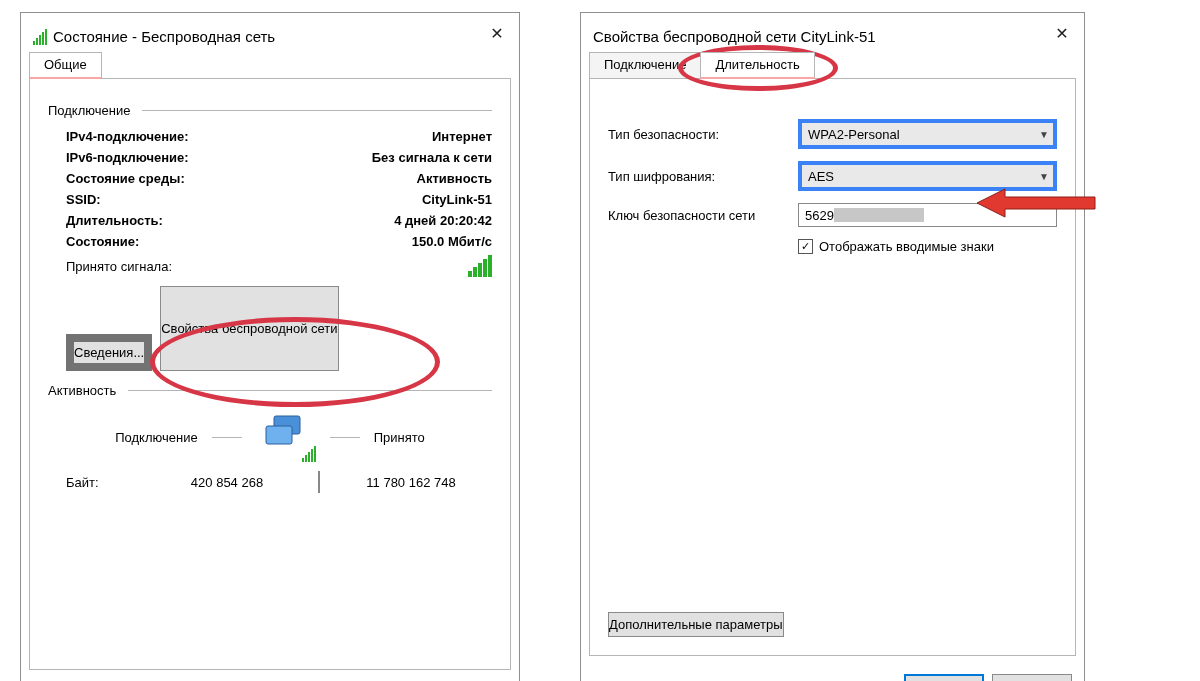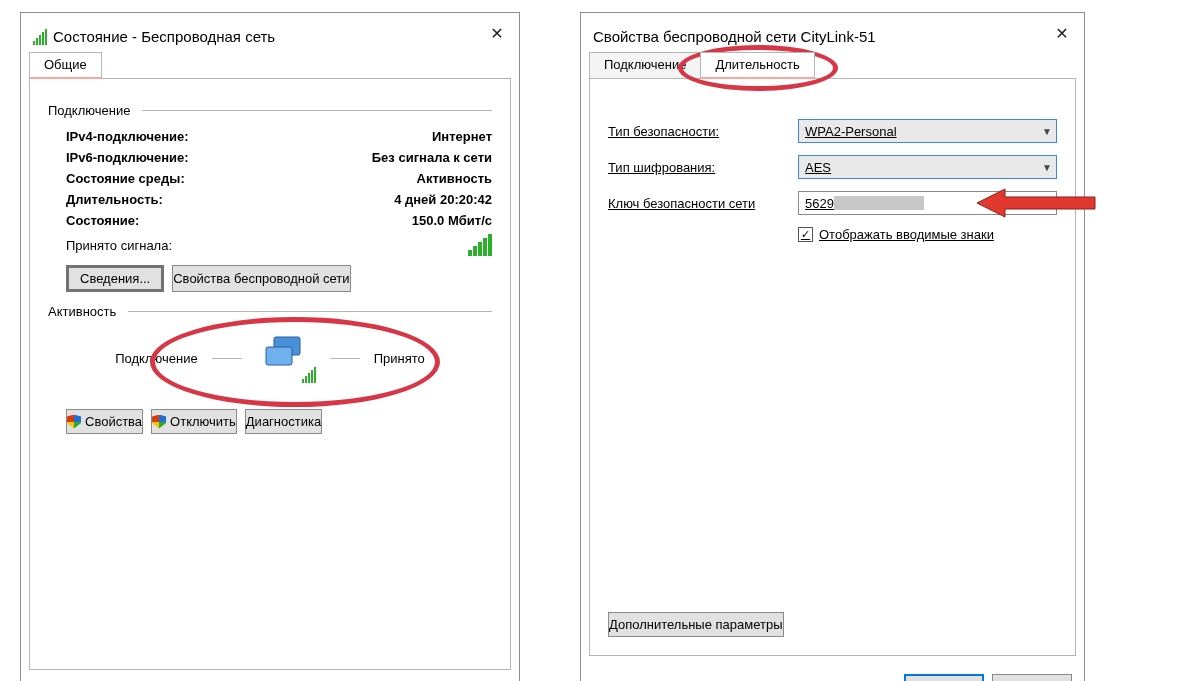--- a/index.html
+++ b/index.html
@@ -99,22 +99,23 @@
     cursor: pointer;
     display: inline-flex;
     align-items: center;
     gap: 4px;
   }
   .btn.primary {
     border: 2px solid #0078d7;
     background: #e1e1e1;
   }
   .btn.selected {
-    border: 3px solid #737373;
-    padding: 3px 11px;
+    border: 8px solid #737373;
+    padding: 3px 0;
+    margin-top: 48px;
   }
   .btn-row {
     display: flex; gap: 8px; padding: 6px 0 6px 18px;
   }
   .footer {
     display: flex; justify-content: flex-end; gap: 8px;
     padding: 10px 12px 12px;
   }
   
   .activity {
@@ -128,21 +129,21 @@
     display: flex; align-items: center; padding: 3px 0 6px 18px;
   }
   .bytes .k { width: 80px; }
   .bytes .sent { flex:1; text-align:center; }
   .bytes .sep { width: 2px; background: #888; height: 22px; margin: 0 10px; }
   .bytes .recv { flex:1; text-align:center; }
   
   .prow { display:flex; align-items:center; padding: 6px 0; }
   .prow .pl { width: 190px; }
   .select {
-    flex:1; border:1px solid #3b82f6; background:#e9e9e9;
+    flex:1; border:4px solid #3b82f6; background:#e9e9e9;
     padding: 2px 20px 2px 6px; position:relative;
     display:flex; align-items:center; height:18px;
   }
   .select .caret {
     position:absolute; right:4px; top:50%; transform:translateY(-50%);
     font-size:10px; color:#444;
   }
   .textinput {
     flex:1; border:1px solid #888; background:#fff;
     padding: 2px 6px; height:18px;
@@ -231,20 +232,24 @@
           <span class="k">IPv4-подключение:</span>
           <span class="v">Интернет</span>
         </div>
       <div class="kv">
           <span class="k">IPv6-подключение:</span>
           <span class="v">Без сигнала к сети</span>
         </div>
       <div class="kv">
           <span class="k">Состояние среды:</span>
           <span class="v">Активность</span>
+        </div>
+      <div class="kv">
+          <span class="k">SSID:</span>
+          <span class="v">CityLink-51</span>
         </div>
       <div class="kv">
           <span class="k">Длительность:</span>
           <span class="v">4 дней 20:20:42</span>
         </div>
       <div class="kv">
           <span class="k">Состояние:</span>
           <span class="v">150.0 Мбит/с</span>
         </div>
 
@@ -283,53 +288,48 @@
               <span class="b2"></span>
               <span class="b3"></span>
               <span class="b4"></span>
               <span class="b5"></span>
             </span>
         </span>
         <span style="flex:0 0 30px;height:1px;background:#b5b5b5"></span>
         <span>Принято</span>
       </div>
 
-
-      <div class="btn-row" style="padding-top:20px;">
-        <button class="btn">
-            <span class="shield"></span>
-            <span>Свойства</span>
-          </button>
-        <button class="btn">
-            <span class="shield"></span>
-            <span>Отключить</span>
-          </button>
-        <button class="btn">Диагностика</button>
-      </div>
+      <div class="bytes">
+        <span class="k">Байт:</span>
+        <span class="sent">420 854 268</span>
+        <span class="sep"></span>
+        <span class="recv">11 780 162 748</span>
+      </div>
+
 
       <div class="ellipse" style="left:120px; top:238px; width:290px; height:90px;"></div>
     </div>
 
     <div class="footer">
       
     </div>
   </div>
 
   <div class="dialog props">
     <div class="titlebar">
       <span class="title">Свойства беспроводной сети CityLink-51</span>
       <span class="close">✕</span>
     </div>
 
     <div class="tabstrip">
       <div class="tab">Подключение</div>
       <div class="tab active">Длительность</div>
     </div>
 
-    <div class="tabpage" style="min-height:530px; position:relative; padding-top:34px;text-decoration:underline;">
+    <div class="tabpage" style="min-height:530px; position:relative; padding-top:34px;">
 
       <div class="prow">
         <span class="pl">Тип безопасности:</span>
         <div class="select">
           <span>WPA2-Personal</span>
           <span class="caret">▼</span>
         </div>
       </div>
 
       <div class="prow">

